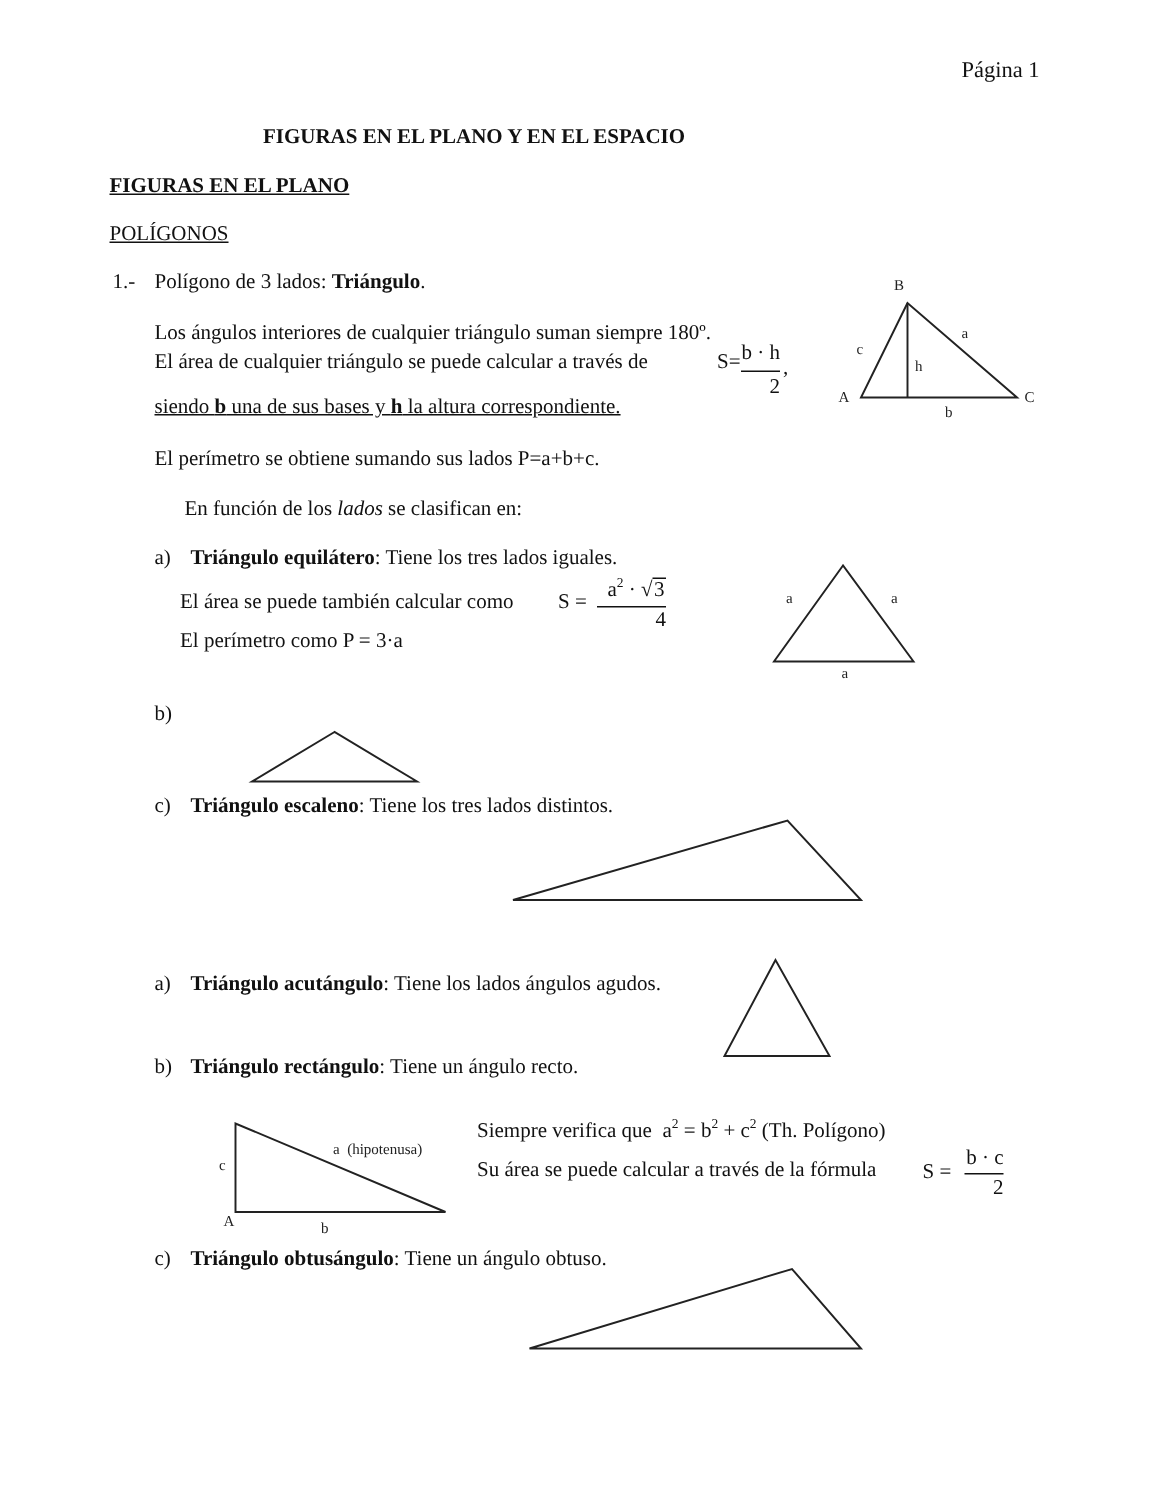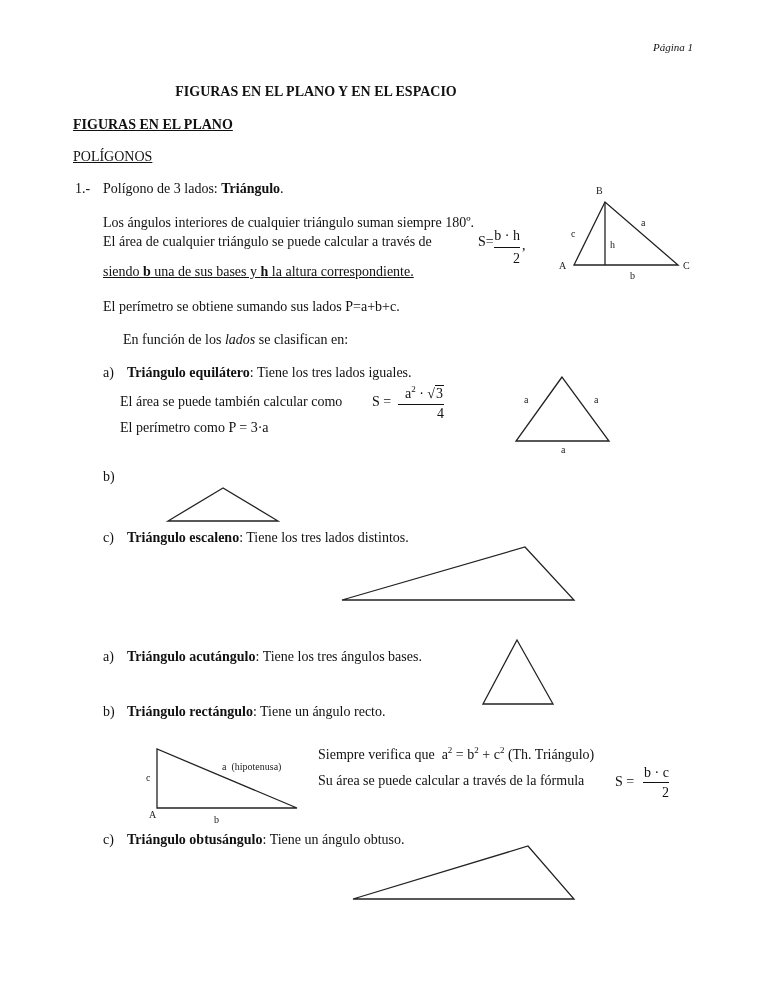--- a/index.html
+++ b/index.html
@@ -11,21 +11,21 @@
     overflow: hidden;
     font-family: "Liberation Serif", serif;
     font-size: 14px;
     color: #111111;
   }
   .t { position: absolute; white-space: nowrap; line-height: 16px; }
   .b { font-weight: bold; }
   .i { font-style: italic; }
   .u { text-decoration: underline; }
   .small { font-size: 10px; line-height: 12px; color: #222; }
-  .pagenum { font-size: 11px; line-height: 12px; font-style: italic; }
+  .pagenum { font-size: 15px; line-height: 12px; }
   .frac { position: absolute; text-align: right; }
   .frac .num, .frac .den { display: block; line-height: 16px; white-space: nowrap; }
   .bar { position: absolute; height: 1px; background: #111; }
   .sup { font-size: 9px; position: relative; top: -6px; }
   .radicand { border-top: 1px solid #111; padding: 0 1px; }
   svg.figs { position: absolute; left: 0; top: 0; }
   svg.figs polygon, svg.figs line { fill: none; stroke: #222; stroke-width: 1.3; }
 </style>
 </head>
 <body>
@@ -89,26 +89,26 @@
   <div class="t small" style="left:594px; top:394px;">a</div>
   <div class="t small" style="left:561px; top:444px;">a</div>
 
   <div class="t" style="left:103px; top:469px;">b)</div>
 
   <div class="t" style="left:103px; top:530px;">c)</div>
   <div class="t" style="left:127px; top:530px;"><span class="b">Triángulo escaleno</span><span>: Tiene los tres lados distintos.</span></div>
 
 
   <div class="t" style="left:103px; top:649px;">a)</div>
-  <div class="t" style="left:127px; top:649px;"><span class="b">Triángulo acutángulo</span><span>: Tiene los tres ángulos bases.</span></div>
+  <div class="t" style="left:127px; top:649px;"><span class="b">Triángulo acutángulo</span><span>: Tiene los lados ángulos agudos.</span></div>
 
   <div class="t" style="left:103px; top:704px;">b)</div>
   <div class="t" style="left:127px; top:704px;"><span class="b">Triángulo rectángulo</span><span>: Tiene un ángulo recto.</span></div>
 
-  <div class="t" style="left:318px; top:747px;"><span style="white-space:pre">Siempre verifica que  </span><span>a</span><span class="sup">2</span><span style="white-space:pre"> = </span><span>b</span><span class="sup">2</span><span style="white-space:pre"> + </span><span>c</span><span class="sup">2</span><span> (Th. Triángulo)</span></div>
+  <div class="t" style="left:318px; top:747px;"><span style="white-space:pre">Siempre verifica que  </span><span>a</span><span class="sup">2</span><span style="white-space:pre"> = </span><span>b</span><span class="sup">2</span><span style="white-space:pre"> + </span><span>c</span><span class="sup">2</span><span> (Th. Polígono)</span></div>
 
   <div class="t" style="left:318px; top:773px;">Su área se puede calcular a través de la fórmula</div>
   <div class="t" style="left:615px; top:774px;">S =</div>
   <div class="frac" style="left:643px; width:26px; top:765px;">
     <span class="num">b · c</span>
   </div>
   <div class="bar" style="left:643px; width:26px; top:782px;"></div>
   <div class="frac" style="left:643px; width:26px; top:785px;">
     <span class="den">2</span>
   </div>

